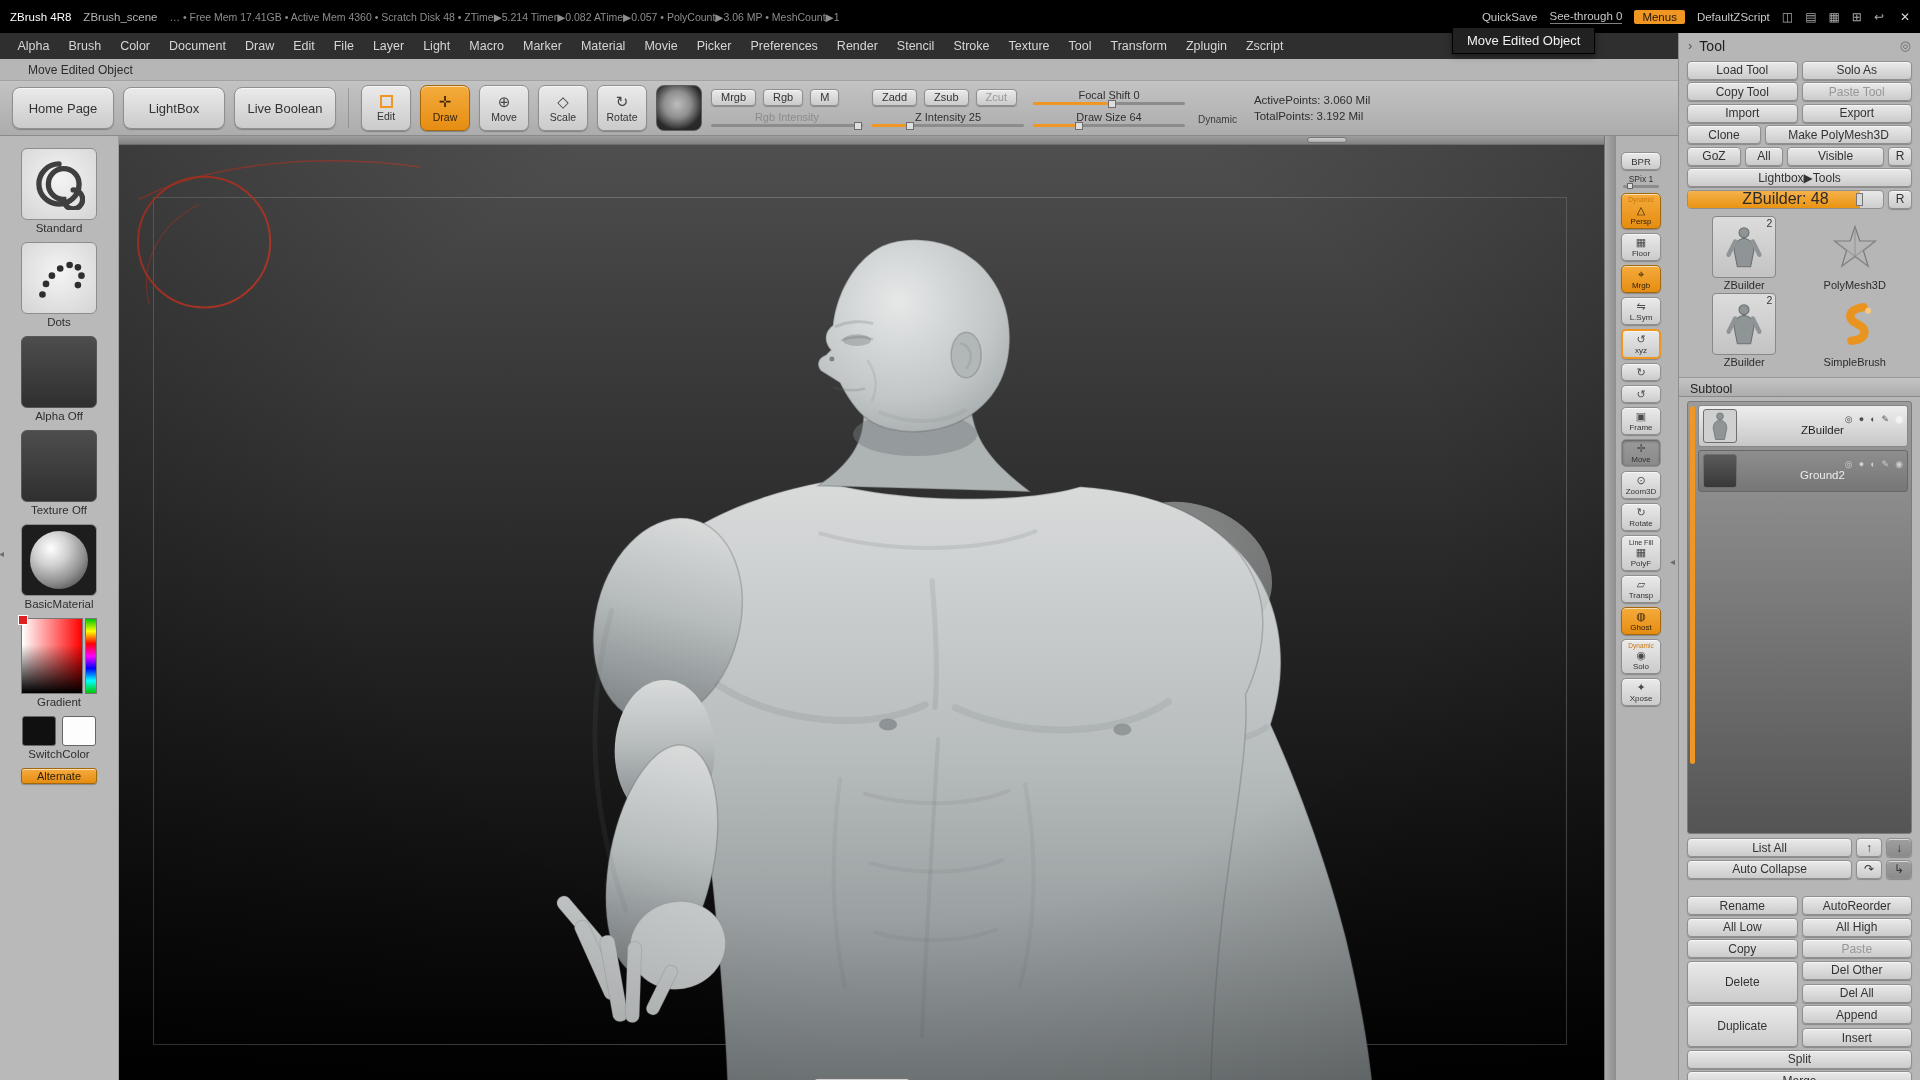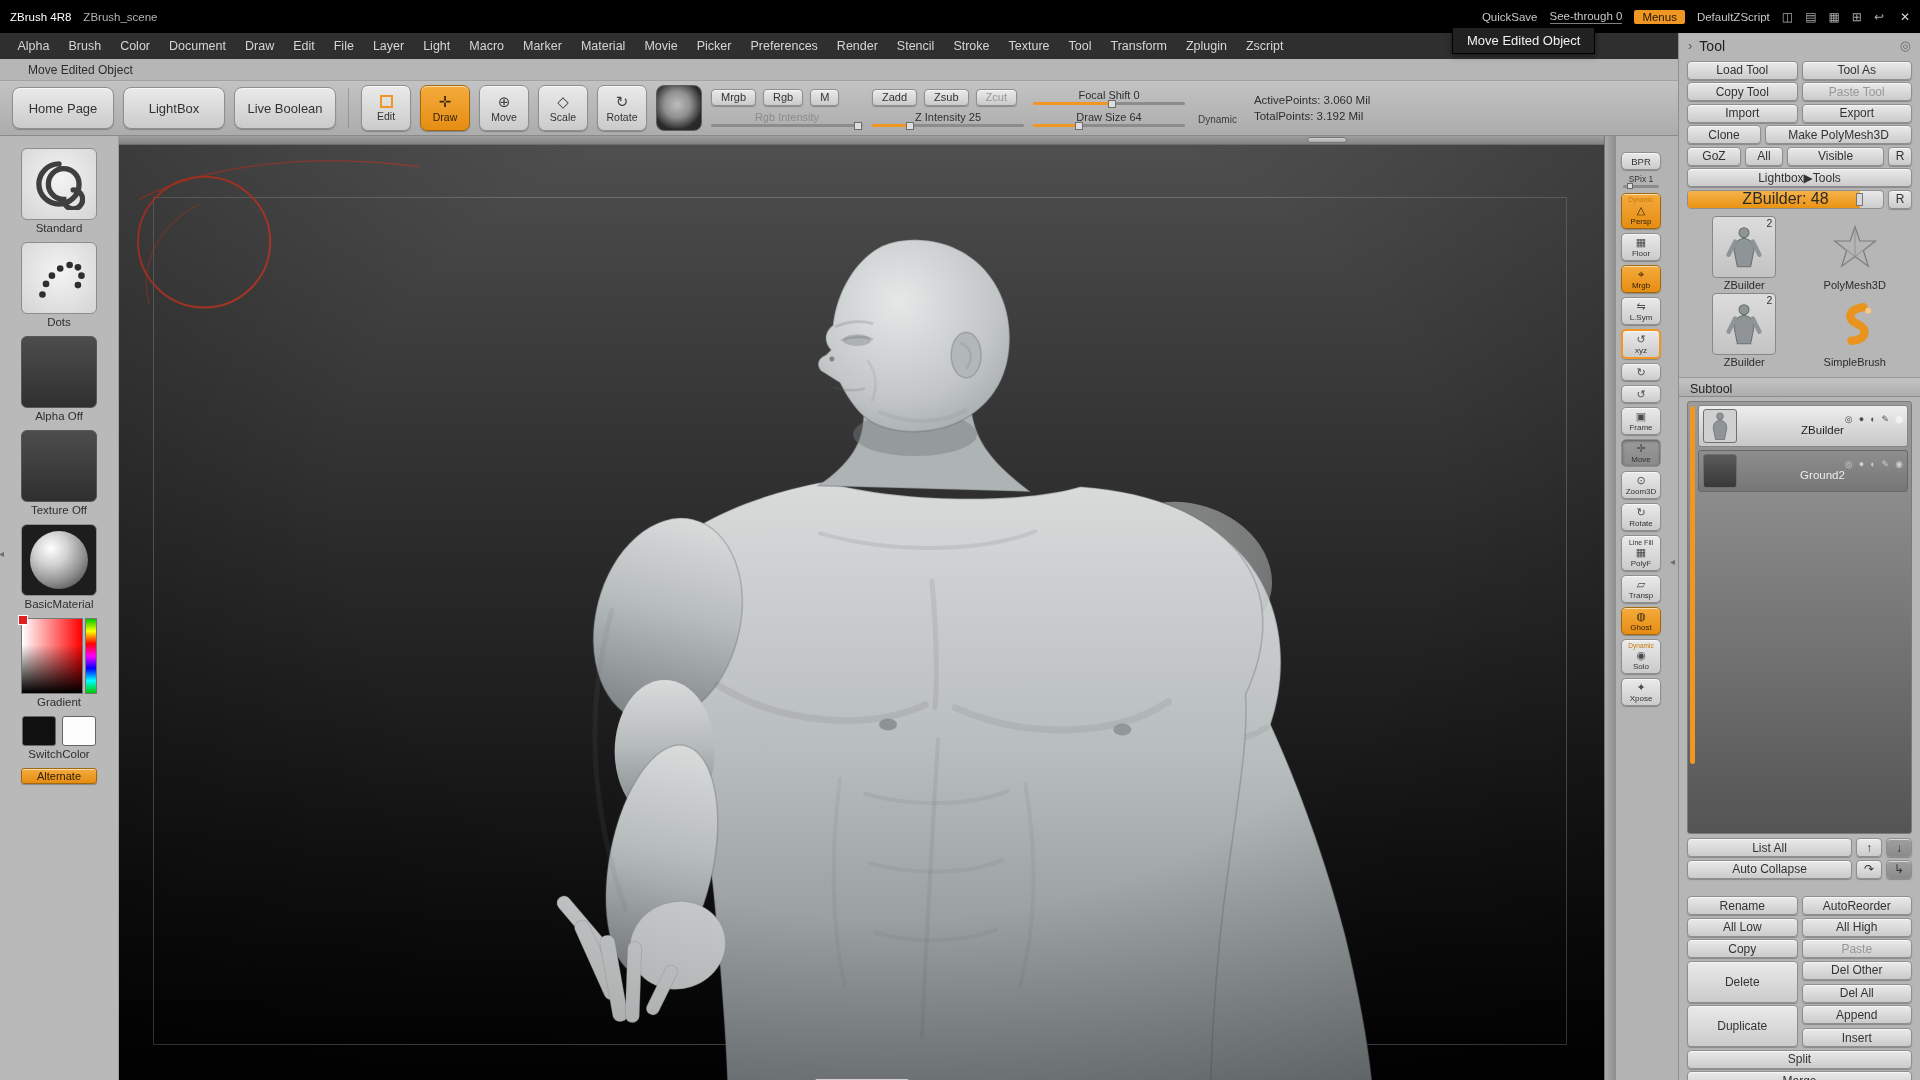--- a/index.html
+++ b/index.html
@@ -150,20 +150,21 @@
 
   
   .tooltip{position:absolute;left:1452px;top:27px;background:#212121;border:1px solid #000;color:#f2f2f2;font-size:13px;padding:5px 14px;z-index:50;box-shadow:0 2px 6px rgba(0,0,0,.5)}
 </style>
 </head>
 <body>
 
 <div class="titlebar">
   <span class="tb-app">ZBrush 4R8</span>
   <span class="tb-doc">ZBrush_scene</span>
+  <span class="tb-stats">… • Free Mem 17.41GB • Active Mem 4360 • Scratch Disk 48 • ZTime▶5.214 Timer▶0.082 ATime▶0.057 • PolyCount▶3.06 MP • MeshCount▶1</span>
   <div class="tb-right">
     <span>QuickSave</span>
     <span class="tb-seethrough">See-through 0</span>
     <span class="tb-menus">Menus</span>
     <span>DefaultZScript</span>
     <span class="tb-icon">◫</span>
     <span class="tb-icon">▤</span>
     <span class="tb-icon">▦</span>
     <span class="tb-icon">⊞</span>
     <span class="tb-icon">↩</span>
@@ -548,21 +549,21 @@
 
   <div class="tool-panel">
     <div class="tp-header">
       <span class="chev">›</span>
       <span class="tp-title">Tool</span>
       <span class="tp-knob">◎</span>
     </div>
 
     <div class="tp-row two">
       <div class="btn tp-btn">Load Tool</div>
-      <div class="btn tp-btn">Tool As</div>
+      <div class="btn tp-btn">Solo As</div>
     </div>
     <div class="tp-row two">
       <div class="btn tp-btn">Copy Tool</div>
       <div class="btn tp-btn disabled">Paste Tool</div>
     </div>
     <div class="tp-row two">
       <div class="btn tp-btn">Import</div>
       <div class="btn tp-btn">Export</div>
     </div>
     <div class="tp-row clone-row">

